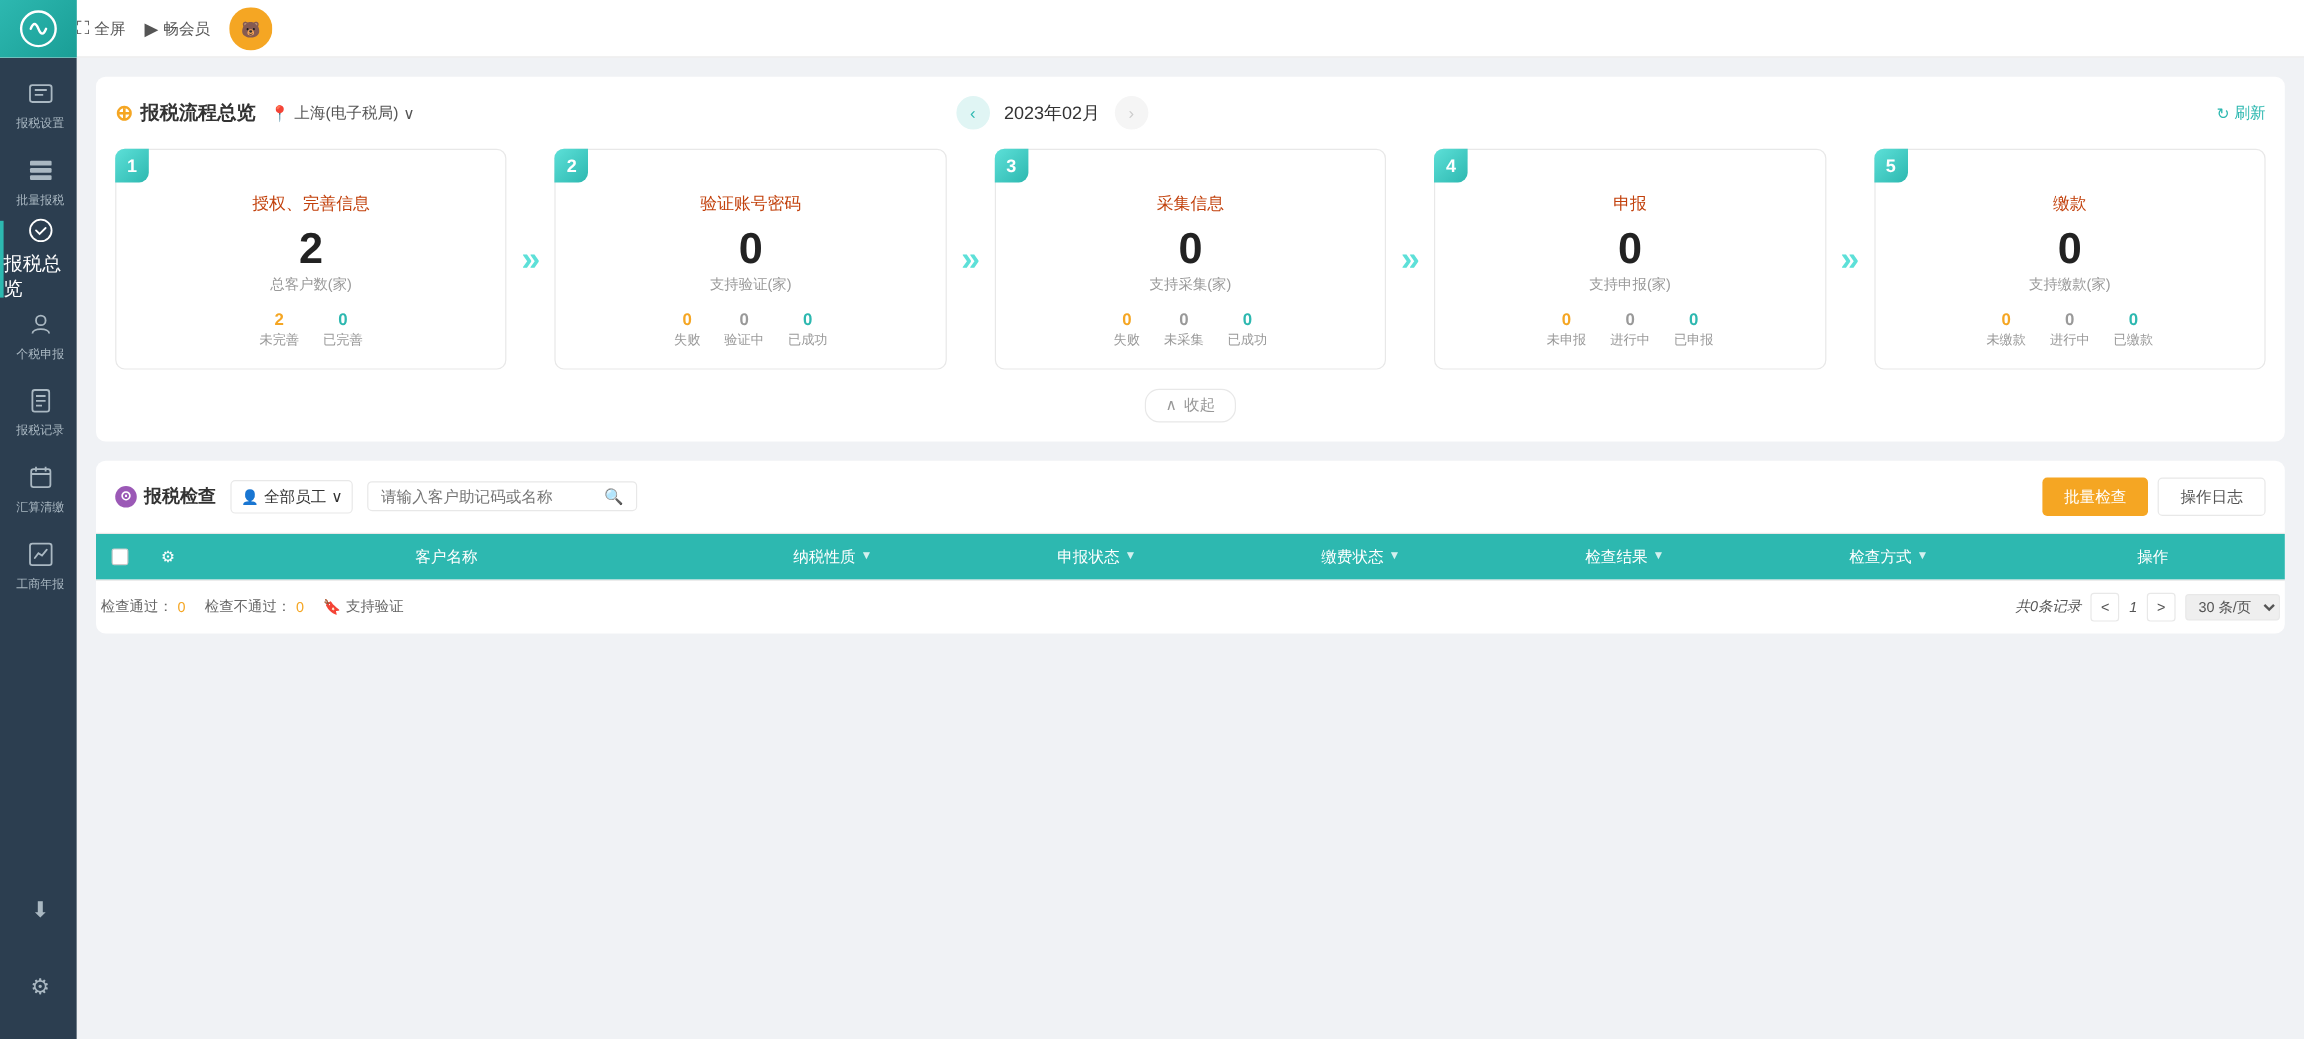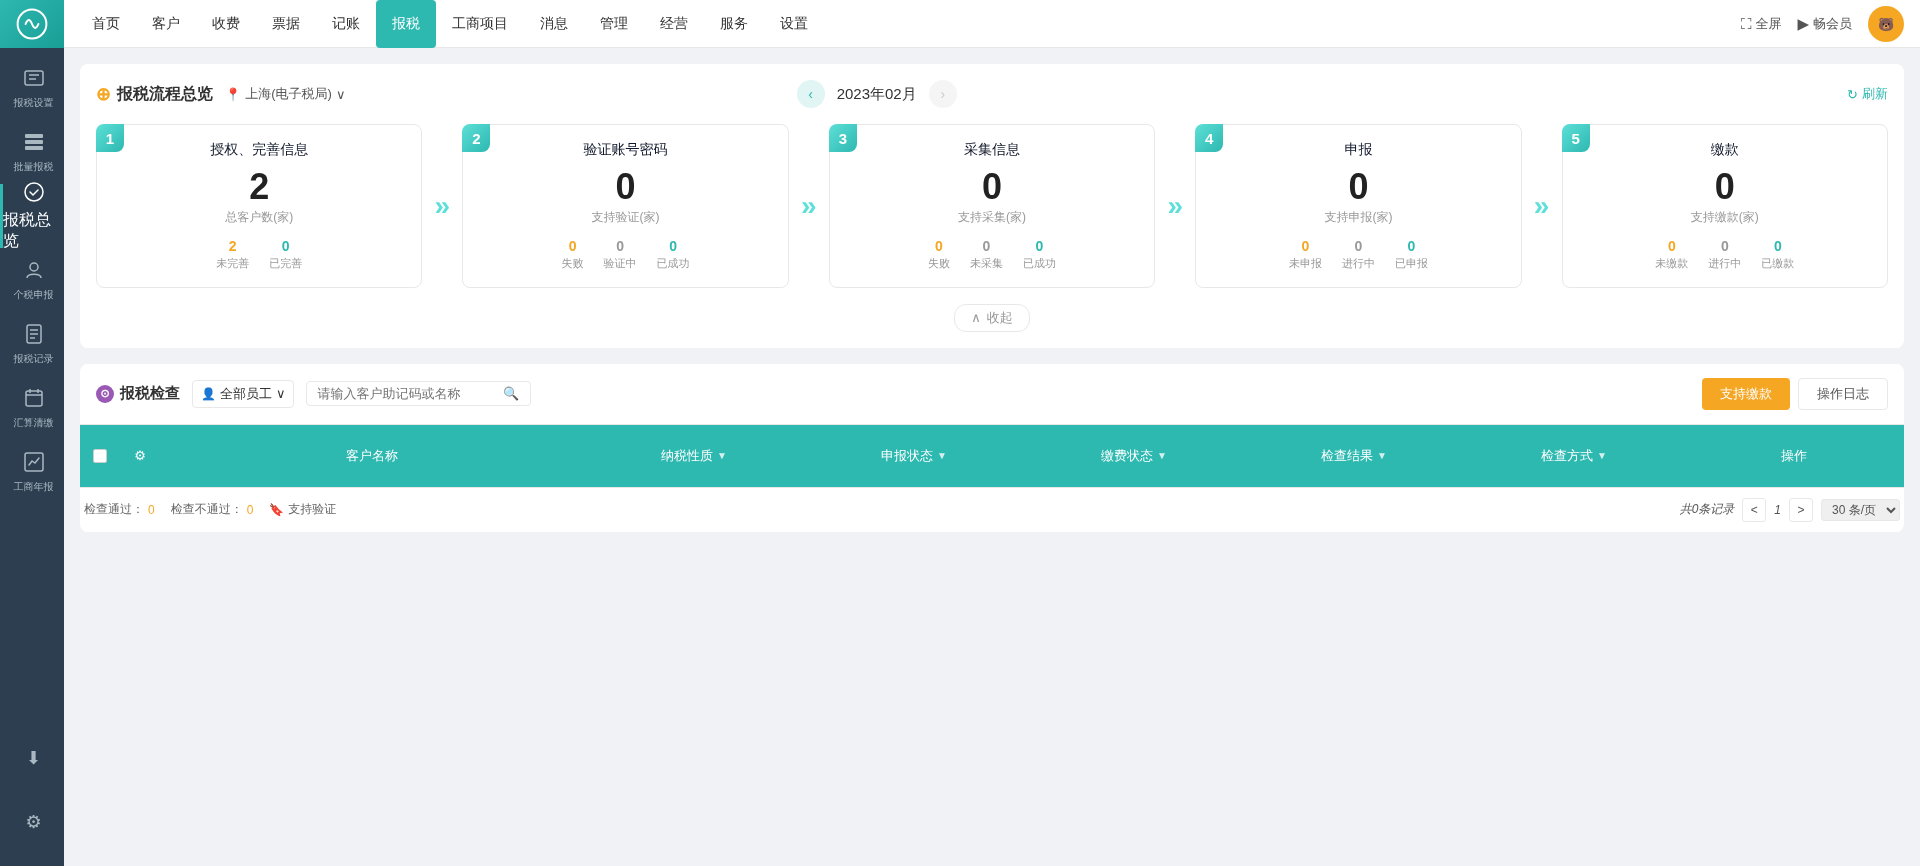--- a/index.html
+++ b/index.html
@@ -214,23 +214,23 @@
       border-radius: 8px 0 8px 0;
       color: #fff;
       font-size: 15px;
       font-weight: bold;
       display: flex;
       align-items: center;
       justify-content: center;
     }
     .step-title {
       font-size: 14px;
-      color: #0f172a;
+      color: #c2410c;
       margin-bottom: 8px;
-      margin-top: 0;
+      margin-top: 20px;
     }
     .step-count {
       font-size: 36px;
       font-weight: bold;
       color: #222;
       line-height: 1.1;
     }
     .step-sub {
       font-size: 12px;
       color: #999;
@@ -381,21 +381,21 @@
     .th-gear {
       width: 40px;
       display: flex;
       align-items: center;
       justify-content: center;
       padding: 10px 0;
       flex-shrink: 0;
     }
     .th-cell {
       flex: 1;
-      padding: 22px 8px;
+      padding: 10px 8px;
       display: flex;
       align-items: center;
       justify-content: center;
       gap: 4px;
       font-weight: 500;
     }
     .th-cell.name { flex: 2; }
     .filter-icon { font-size: 10px; opacity: 0.8; }
 
     .table-body {
@@ -464,34 +464,20 @@
 </head>
 <body>
 
 <div class="top-nav">
   <div class="logo-area">
     <svg class="logo-icon" viewBox="0 0 40 40" fill="none">
       <circle cx="20" cy="20" r="18" stroke="#fff" stroke-width="2.5" fill="none"></circle>
       <path d="M12 20 Q16 10 20 20 Q24 30 28 20" stroke="#fff" stroke-width="2.5" fill="none" stroke-linecap="round"></path>
     </svg>
   </div>
-  <div class="nav-items">
-    <div class="nav-item">首页</div>
-    <div class="nav-item">客户</div>
-    <div class="nav-item">收费</div>
-    <div class="nav-item">票据</div>
-    <div class="nav-item">记账</div>
-    <div class="nav-item active">报税</div>
-    <div class="nav-item">工商项目</div>
-    <div class="nav-item">消息</div>
-    <div class="nav-item">管理</div>
-    <div class="nav-item">经营</div>
-    <div class="nav-item">服务</div>
-    <div class="nav-item">设置</div>
-  </div>
   <div class="nav-right">
     <div class="nav-right-item">
       <span style="font-size:15px;">⛶</span>
       <span>全屏</span>
     </div>
     <div class="nav-right-item">
       <span style="font-size:15px;">▶</span>
       <span>畅会员</span>
     </div>
     <div class="nav-right-item">
@@ -747,21 +733,21 @@
         <div class="filter-select">
           <span class="filter-select-icon">👤</span>
           <span>全部员工</span>
           <span>∨</span>
         </div>
         <div class="search-input-wrap">
           <input class="search-input" type="text" placeholder="请输入客户助记码或名称" style="">
           <span style="color:#999;cursor:pointer;">🔍</span>
         </div>
         <div class="check-header-right">
-          <button class="btn-primary">支持缴款</button>
+          <button class="btn-primary">批量检查</button>
           <button class="btn-default">操作日志</button>
         </div>
       </div>
 
       <div class="table-wrap">
         <div class="table-head">
           <div class="th-check">
             <span class="checkbox"></span>
           </div>
           <div class="th-gear">

